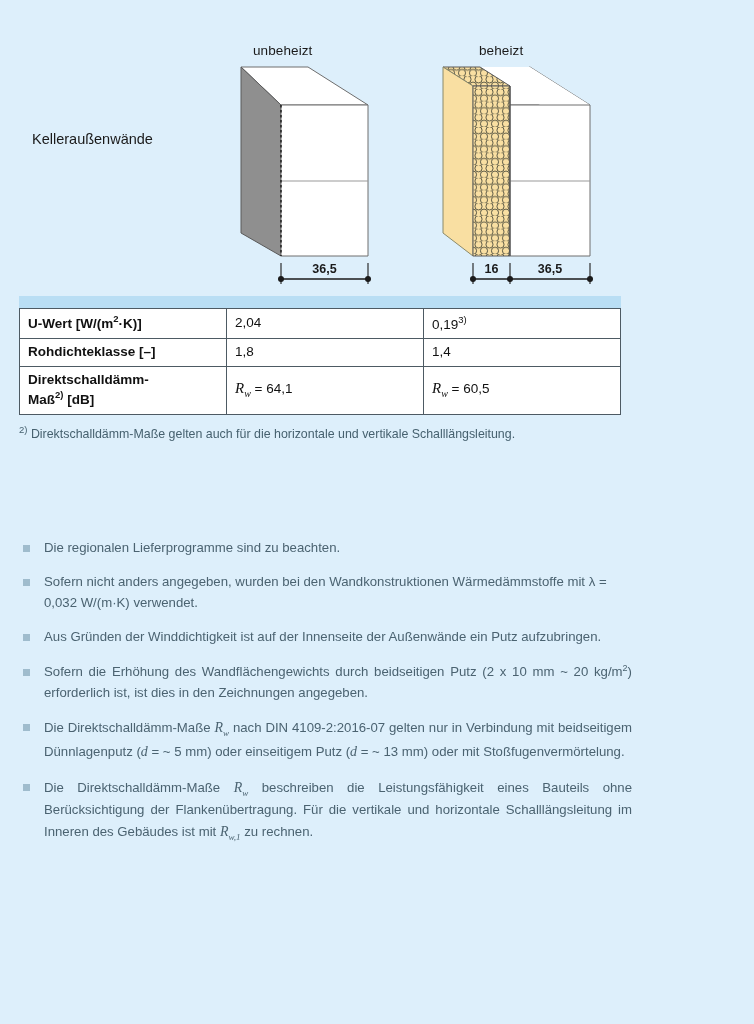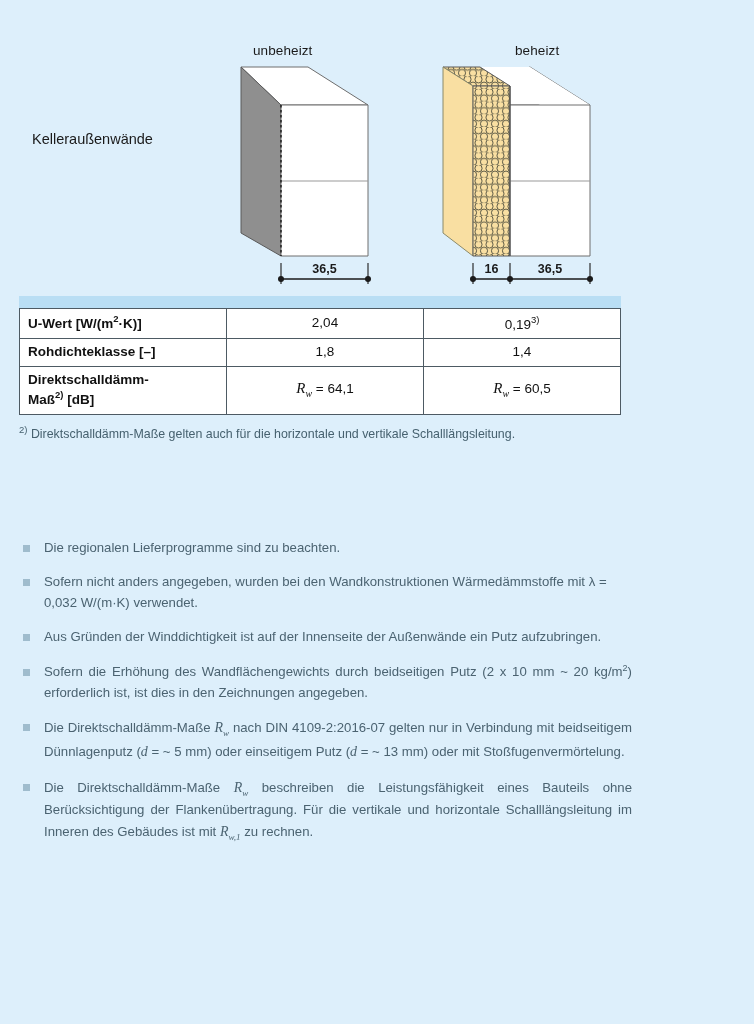--- a/index.html
+++ b/index.html
@@ -26,21 +26,21 @@
   }
   .col-label {
     position: absolute;
     font-size: 13.5px;
     font-weight: normal;
     color: #1a1a1a;
     letter-spacing: .1px;
     white-space: nowrap;
   }
   #label-unbeheizt { left: 253px; top: 43px; }
-  #label-beheizt   { left: 479px; top: 43px; margin-left: 36px; }
+  #label-beheizt   { left: 479px; top: 43px; }
 
   #row-title {
     position: absolute;
     left: 32px;
     top: 131px;
     font-size: 14.5px;
     font-weight: normal;
     color: #1a1a1a;
     white-space: nowrap;
   }
@@ -78,21 +78,21 @@
     color: #111111;
     padding: 4px 8px 5px 8px;
     vertical-align: middle;
   }
   td.rowhead {
     font-weight: bold;
     width: 190px;
     line-height: 1.35;
   }
   td.val {
-    text-align: center;
+    text-align: left;
     font-weight: normal;
     font-size: 14px;
   }
   .sup { font-size: 9.5px; vertical-align: super; }
   .sub { font-size: 9.5px; vertical-align: sub; }
   .rw {
     font-family: "Liberation Serif", serif;
     font-style: italic;
     font-size: 15px;
   }

